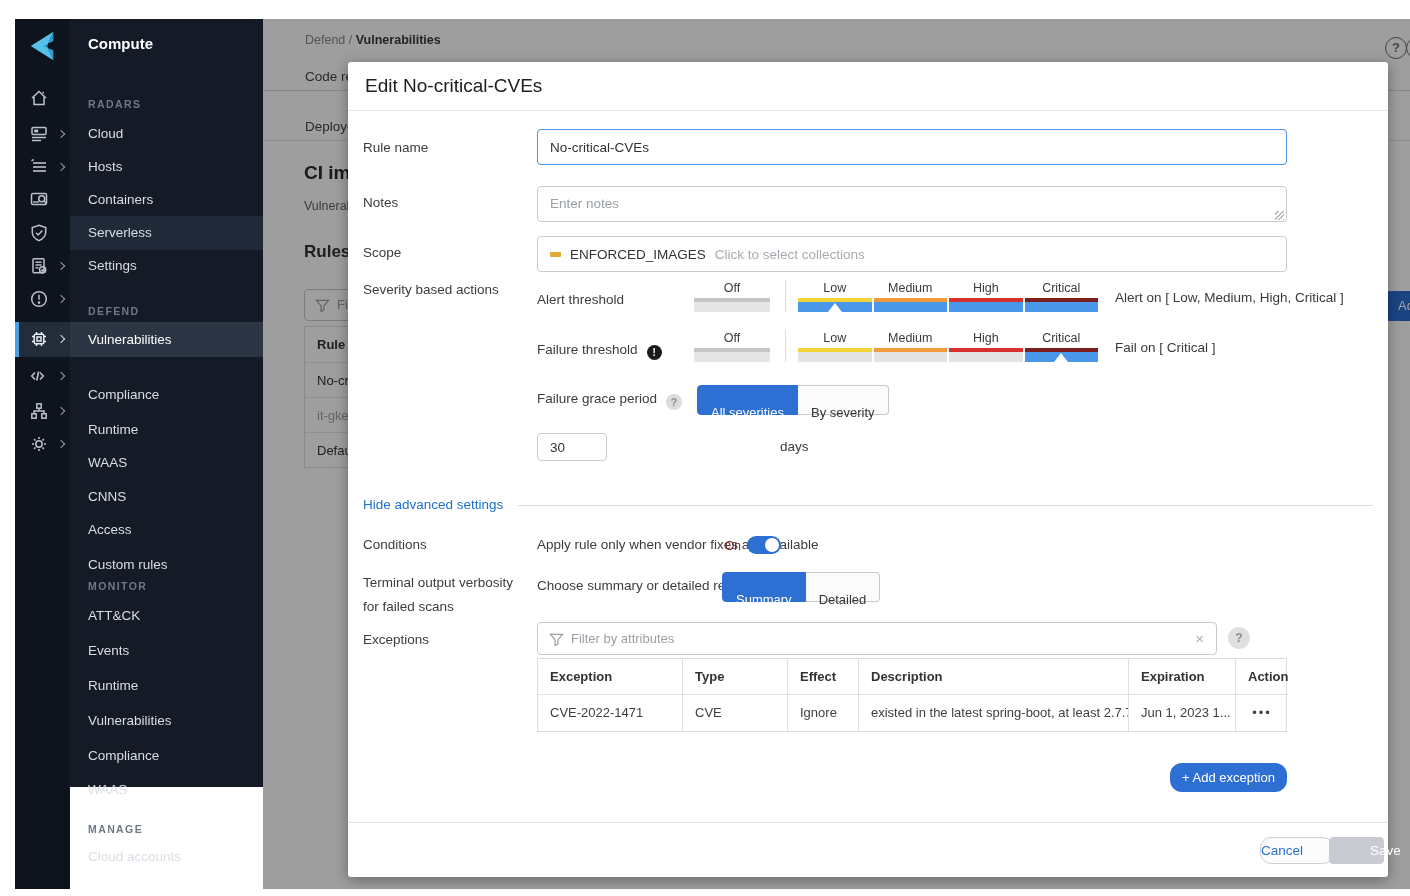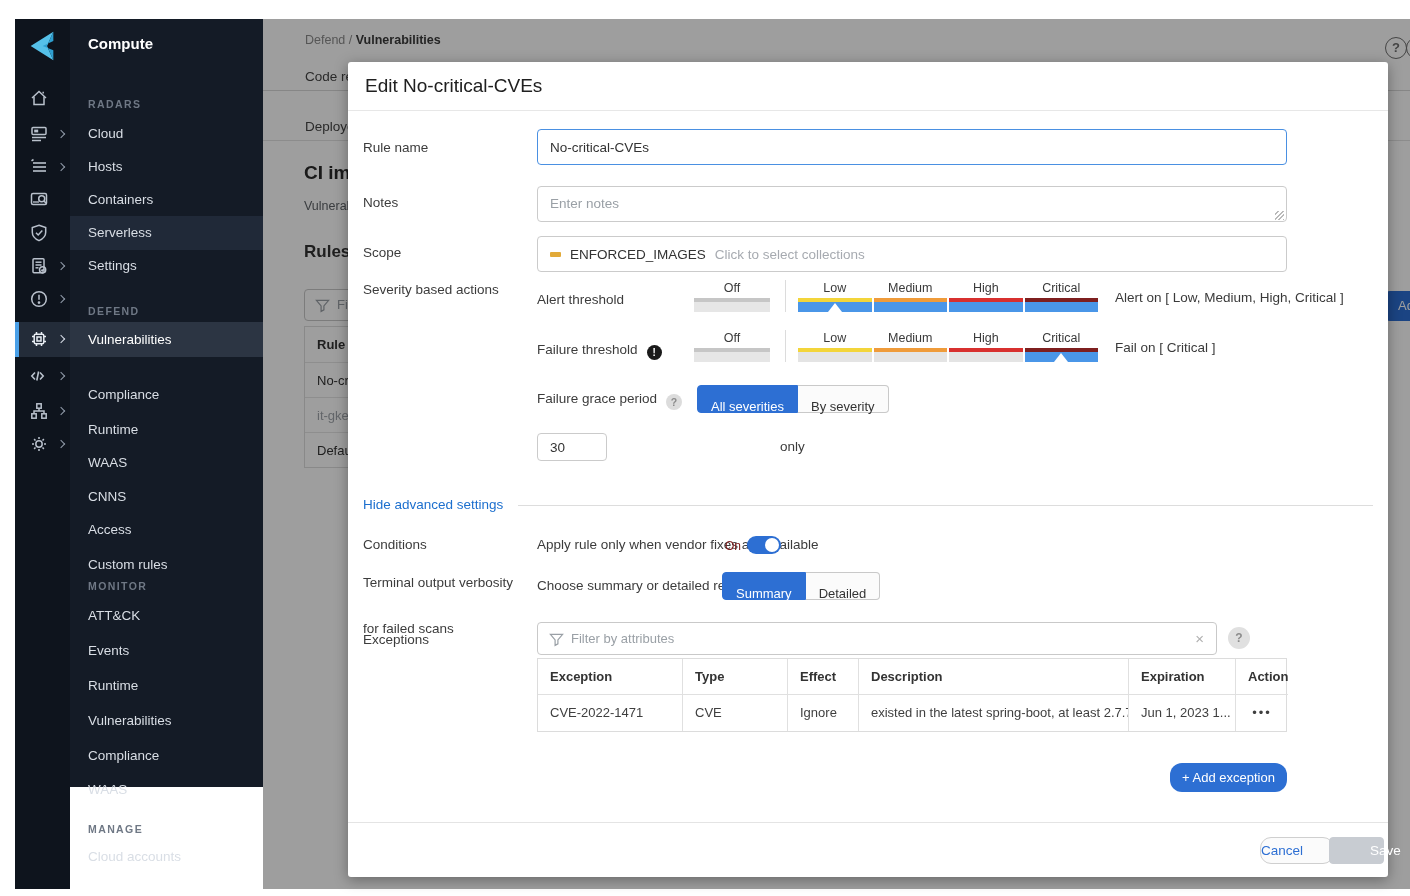--- a/index.html
+++ b/index.html
@@ -85,21 +85,21 @@
   .sel { background:#4a96e8; } .unsel { background:#e4e4e4; }
   .caret { position:absolute; bottom:0; left:50%; transform:translateX(-50%); width:0; height:0;
     border-left:7px solid transparent; border-right:7px solid transparent; border-bottom:9px solid #ffffff; }
   .anno { margin-left:17px; font-size:13.5px; color:#3a3a3a; white-space:nowrap; padding-bottom:7px; }
   .info-dot { display:inline-block; width:15px; height:15px; border-radius:50%; background:#1a1a1a; color:#fff;
     font-size:10px; font-weight:700; text-align:center; line-height:15px; margin-left:9px; vertical-align:-2px; }
   .q-dot { display:inline-block; width:16px; height:16px; border-radius:50%; background:#dcdcdc; color:#8b8b8b;
     font-size:10.5px; font-weight:700; text-align:center; line-height:16px; margin-left:9px; vertical-align:-3px; }
 
   .btn-group { position:absolute; display:flex; }
-  .bg-btn { height:28px; line-height:26px; padding:8px 13px; font-size:13px; border:1px solid #c9c9c9; background:#fbfbfb; color:#333; cursor:pointer; }
+  .bg-btn { height:28px; line-height:26px; padding:14px 13px; font-size:13px; border:1px solid #c9c9c9; background:#fbfbfb; color:#333; cursor:pointer; }
   .bg-btn:first-child { border-radius:4px 0 0 4px; }
   .bg-btn:last-child { border-radius:0 4px 4px 0; border-left:none; }
   .bg-btn.on { background:#2d6fd3; border-color:#2d6fd3; color:#fff; }
   #days-input { top:371px; width:70px; height:28px; }
   .days-lbl { position:absolute; left:432px; top:377px; font-size:13.5px; color:#3c3c3c; }
 
   .adv-link { position:absolute; left:15px; top:435px; font-size:13.5px; color:#1c6fce; cursor:pointer; white-space:nowrap; }
   .adv-line { position:absolute; left:170px; right:15px; top:443px; height:1px; background:#dddddd; }
 
   .on-lbl { position:absolute; left:377px; top:477px; font-size:12px; color:#7f1d1d; }
@@ -390,34 +390,34 @@
       </div>
       <div class="anno">Fail on [ Critical ]</div>
     </div>
 
     <div class="ctext" style="top:329px"><span>Failure grace period</span><span class="q-dot">?</span></div>
     <div class="btn-group" style="left:349px;top:323px">
       <div class="bg-btn on">All severities</div>
       <div class="bg-btn">By severity</div>
     </div>
     <input id="days-input" class="inp" value="30" style="">
-    <div class="days-lbl">only</div>
+    <div class="days-lbl">days</div>
 
     <div class="adv-link">Hide advanced settings</div>
     <div class="adv-line"></div>
 
     <div class="flabel" style="top:475px">Conditions</div>
     <div class="ctext" style="top:475px">Apply rule only when vendor fixes are available</div>
     <div class="on-lbl">On</div>
     <div class="toggle">
         <div class="knob"></div>
       </div>
 
     <div class="flabel" style="top:513px">Terminal output verbosity</div>
-    <div class="flabel" style="top:559px">for failed scans</div>
+    <div class="flabel" style="top:537px">for failed scans</div>
     <div class="ctext" style="top:516px">Choose summary or detailed report</div>
     <div class="btn-group" style="left:374px;top:510px">
       <div class="bg-btn on">Summary</div>
       <div class="bg-btn">Detailed</div>
     </div>
 
     <div class="flabel" style="top:570px">Exceptions</div>
     <div class="exc-filter">
       <svg width="15" height="15" viewBox="0 0 16 16">
           <path d="M1.5 2.5h13L9.5 8.5v4.2l-3 1.6V8.5z" fill="none" stroke="#9aa0a6" stroke-width="1.3"></path>

